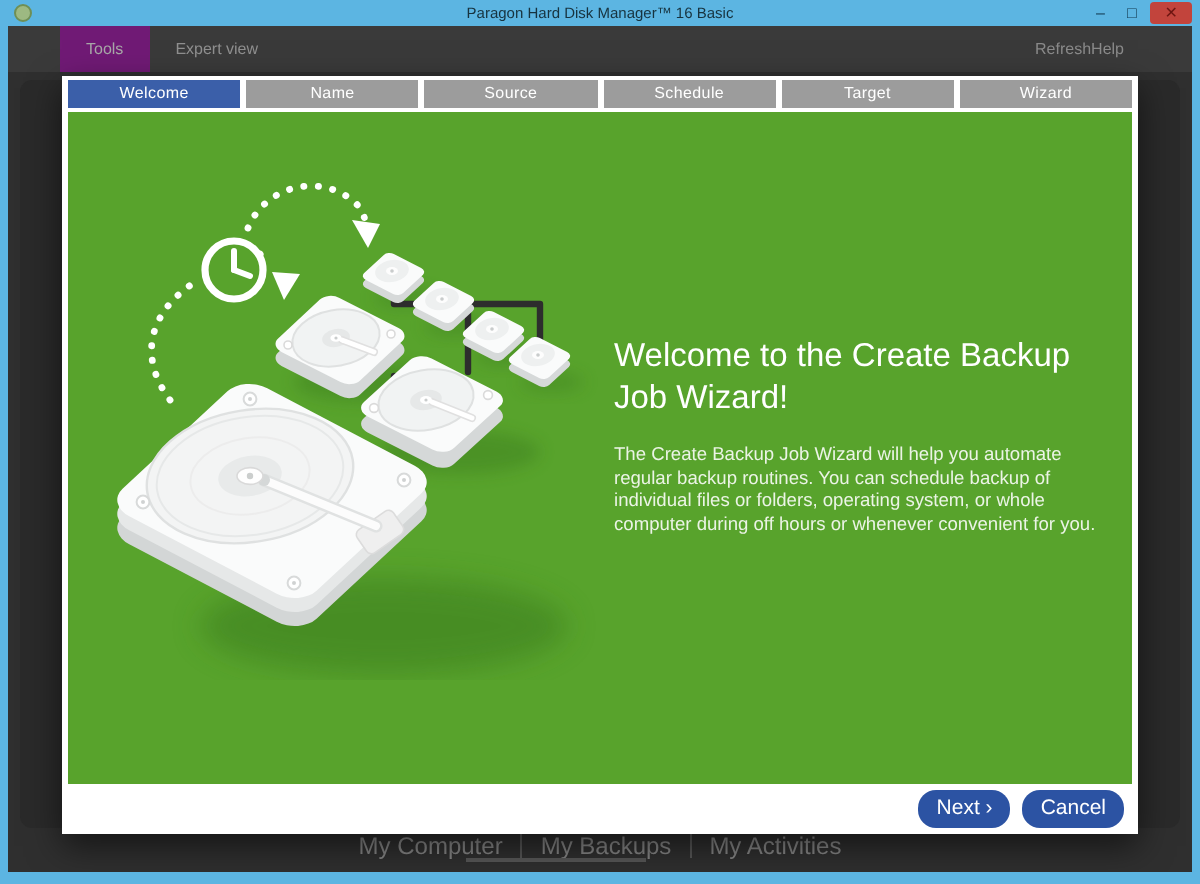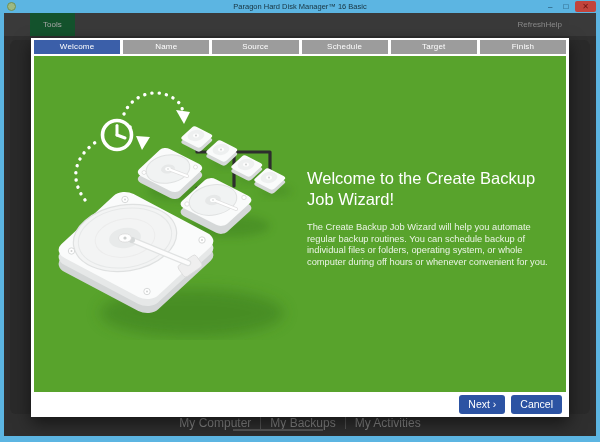--- a/index.html
+++ b/index.html
@@ -16,21 +16,21 @@
     background:#9db982;border:1px solid #6f8f55;}
   .win-title{position:absolute;left:0;top:0;width:100%;text-align:center;
     font-size:7.5px;line-height:13px;color:#17333f;}
   .win-controls{position:absolute;right:4px;top:1px;height:11px;display:flex;gap:3px;align-items:center;}
   .ctrl{font-size:8px;line-height:11px;color:#12384f;padding:0 4px;text-align:center;}
   .ctrl.close{background:#c2443c;border-radius:2px;color:#6d1511;padding:0 7px;height:11px;}
   
   .ribbon{position:absolute;left:4px;top:13px;width:592px;height:23px;background:#3a3a3a;}
   .ribbon-tabs{position:absolute;left:26px;top:0;height:23px;display:flex;}
   .ribbon-tab{padding:0 13px;font-size:8px;line-height:23px;color:#8f8f8f;}
-  .ribbon-tab.active{background:#14532d;color:#a8a8a8;text-align:right;}
+  .ribbon-tab.active{background:#701a75;color:#a8a8a8;text-align:right;}
   .ribbon-right{position:absolute;right:34px;top:0;height:23px;display:flex;}
   .ribbon-right-item{font-size:8px;line-height:23px;color:#8a8a8a;}
   
   .client-bg{position:absolute;left:4px;top:36px;width:592px;height:400px;background:#2f2f2f;}
   .bg-panel{position:absolute;left:6px;top:4px;right:6px;height:374px;background:#2a2a2a;border-radius:6px;}
   .bottom-tabs{position:absolute;left:0;top:381px;width:100%;text-align:center;font-size:12px;
     line-height:12px;color:#858585;}
   .bottom-tab{display:inline-block;padding:0 9px;}
   .bottom-tab + .bottom-tab{border-left:1px solid #565656;}
   .bottom-underline{position:absolute;left:229px;top:393px;width:90px;height:2px;background:#575757;}
@@ -38,21 +38,21 @@
   .dialog{position:absolute;left:31px;top:38px;width:538px;height:379px;background:#ffffff;
     box-shadow:0 6px 16px rgba(0,0,0,.55);z-index:10;}
   .steps{position:absolute;left:3px;right:3px;top:2px;height:14px;display:flex;gap:3px;}
   .step{flex:1;font-size:8px;line-height:14px;text-align:center;color:#ffffff;background:#9c9c9c;
     border-radius:0;letter-spacing:.2px;}
   .step.active{background:#3b5fa9;}
   .canvas{position:absolute;left:3px;right:3px;top:18px;bottom:25px;background:#58a32c;overflow:hidden;padding-left:13px;}
   .footer{position:absolute;left:0;bottom:0;width:100%;height:25px;background:#ffffff;
     display:flex;justify-content:flex-end;align-items:center;gap:6px;padding-right:7px;}
   .btn{background:#2c53a3;color:#fff;font-size:10.5px;line-height:1;padding:4px 9px 5px;
-    border:none;border-radius:3px;font-family:"Liberation Sans",sans-serif;cursor:pointer;}
+    border:none;border-radius:9px;font-family:"Liberation Sans",sans-serif;cursor:pointer;}
   .text-block{position:absolute;left:273px;top:112px;width:258px;color:#ffffff;}
   .heading{font-size:16.5px;line-height:21px;font-weight:400;}
   .body-text{margin-top:12px;font-size:9.3px;line-height:11.5px;color:rgba(255,255,255,.88);width:254px;}
   .illustration{position:absolute;left:6px;top:14px;width:280px;height:270px;}
 </style>
 </head>
 <body>
 
 <div class="window">
 
@@ -62,41 +62,42 @@
     <div class="win-controls">
       <span class="ctrl">–</span>
       <span class="ctrl">□</span>
       <span class="ctrl close">✕</span>
     </div>
   </div>
 
   <div class="ribbon">
     <div class="ribbon-tabs">
         <div class="ribbon-tab active">Tools</div>
+        <div class="ribbon-tab">Expert view</div>
       </div>
     <div class="ribbon-right">
         <div class="ribbon-right-item">Refresh</div>
         <div class="ribbon-right-item">Help</div>
       </div>
   </div>
 
   <div class="client-bg">
     <div class="bg-panel"></div>
     <div class="bottom-tabs"><div class="bottom-tab">My Computer</div><div class="bottom-tab">My Backups</div><div class="bottom-tab">My Activities</div></div>
     <div class="bottom-underline"></div>
   </div>
 
   <div class="dialog">
     <div class="steps">
         <div class="step active">Welcome</div>
         <div class="step">Name</div>
         <div class="step">Source</div>
         <div class="step">Schedule</div>
         <div class="step">Target</div>
-        <div class="step">Finish</div>
+        <div class="step">Wizard</div>
       </div>
 
     <div class="canvas">
 
       <svg class="illustration" viewBox="0 0 280 270">
         <defs>
           <filter id="b1" x="-60%" y="-60%" width="220%" height="220%">
               <feGaussianBlur stdDeviation="4"></feGaussianBlur>
             </filter>
           <filter id="b2" x="-60%" y="-60%" width="220%" height="220%">

